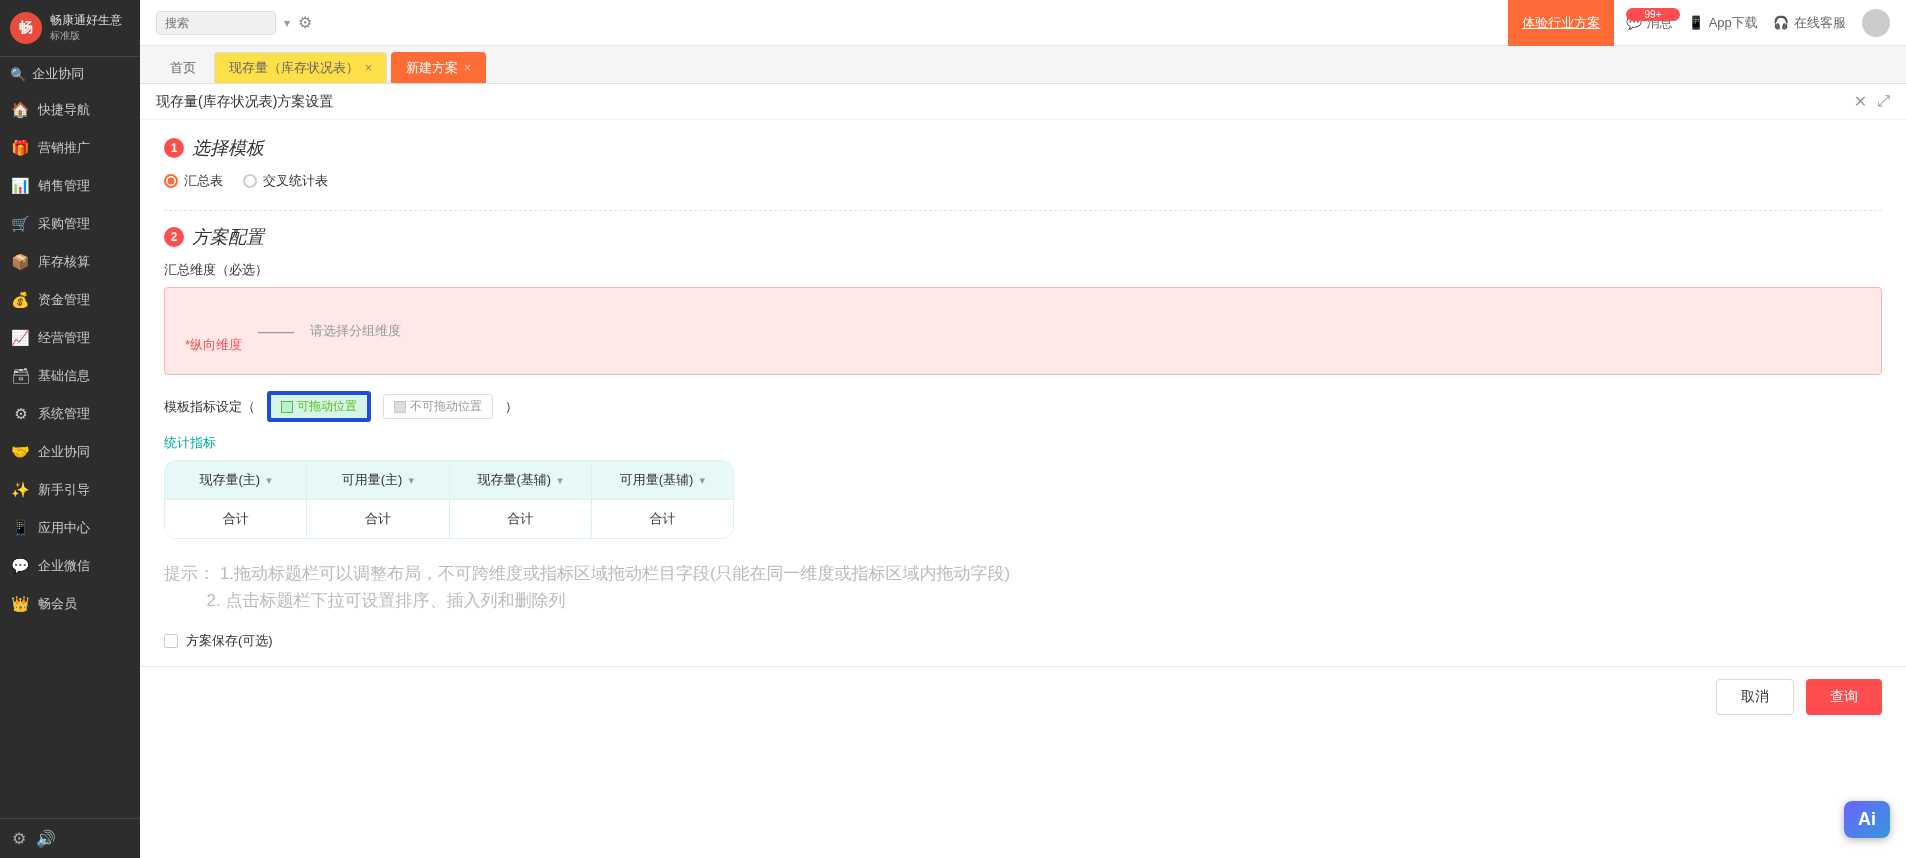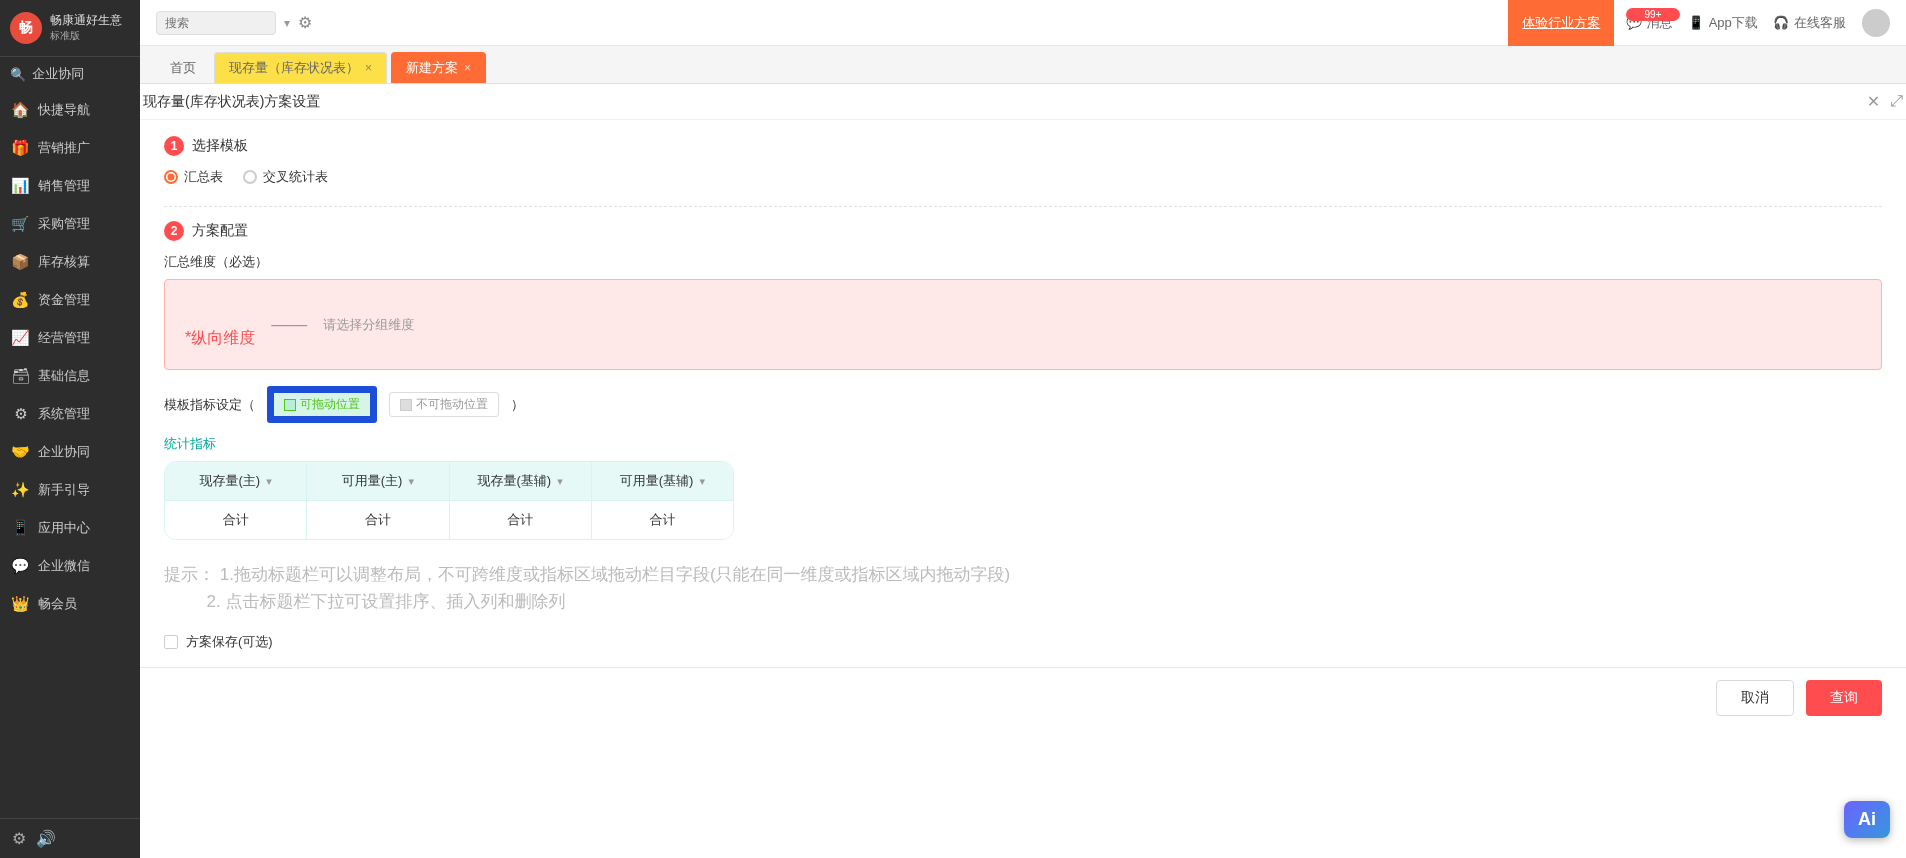--- a/index.html
+++ b/index.html
@@ -171,21 +171,21 @@
       background: #fff;
       padding: 0;
       position: relative;
     }
 
     
     .content-header {
       display: flex;
       align-items: center;
       justify-content: space-between;
-      padding: 8px 3px;
+      padding: 8px 16px;
       background: #fff;
       border-bottom: 1px solid #f0f0f0;
     }
     .content-title {
       font-size: 14px;
       color: #333;
       font-weight: 500;
     }
     .content-header-icons {
       display: flex; gap: 10px;
@@ -215,23 +215,24 @@
       width: 20px; height: 20px;
       background: #ff4d4f;
       color: white;
       border-radius: 50%;
       display: flex; align-items: center; justify-content: center;
       font-size: 12px;
       font-weight: bold;
       flex-shrink: 0;
     }
     .section-title {
-      font-size: 14px;
+      font-size: 18px;
       color: #333;
       font-weight: 500;
+      font-style: italic;
     }
 
     
     .template-options {
       display: flex;
       align-items: center;
       gap: 20px;
     }
     .radio-option {
       display: flex; align-items: center; gap: 6px; cursor: pointer;
@@ -274,21 +275,21 @@
       border: 1px solid #ffb3b3;
       border-radius: 4px;
       padding: 20px;
       display: flex;
       align-items: center;
       gap: 16px;
       min-height: 70px;
     }
     .dimension-field {
       color: #ff4d4f;
-      font-size: 16px;
+      font-size: 13px;
       margin-top: 28px;
     }
     .dimension-arrow {
       color: #999; font-size: 18px;
     }
     .dimension-placeholder {
       color: #999; font-size: 13px;
     }
 
     
@@ -303,21 +304,21 @@
     }
     .indicator-tag {
       padding: 3px 10px;
       border-radius: 3px;
       font-size: 12px;
       display: flex; align-items: center; gap: 4px;
     }
     .indicator-tag.movable {
       background: #d6f5e8;
       color: #52c41a;
-      border: 7px solid #1d4ed8;
+      border: 4px solid #1d4ed8;
     }
     .indicator-tag.unmovable {
       background: #fff;
       color: #999;
       border: 1px solid #ddd;
     }
 
     
     .stats-section {
       margin-top: 12px;

